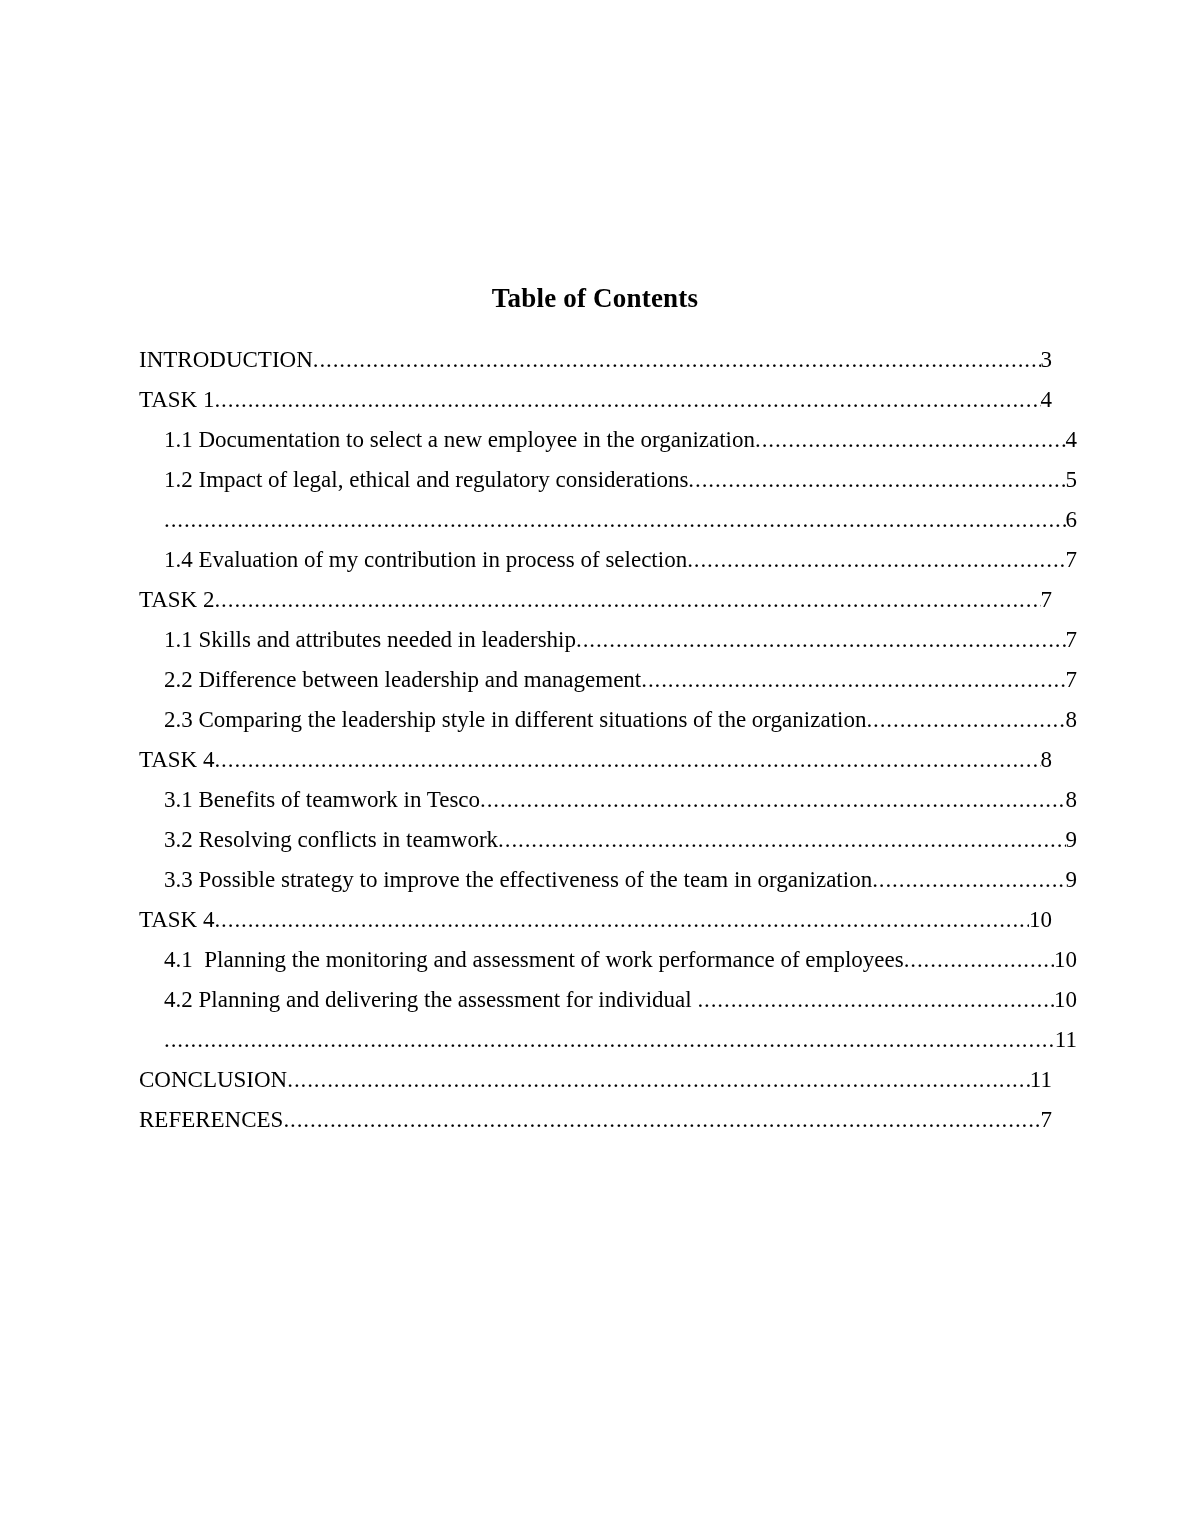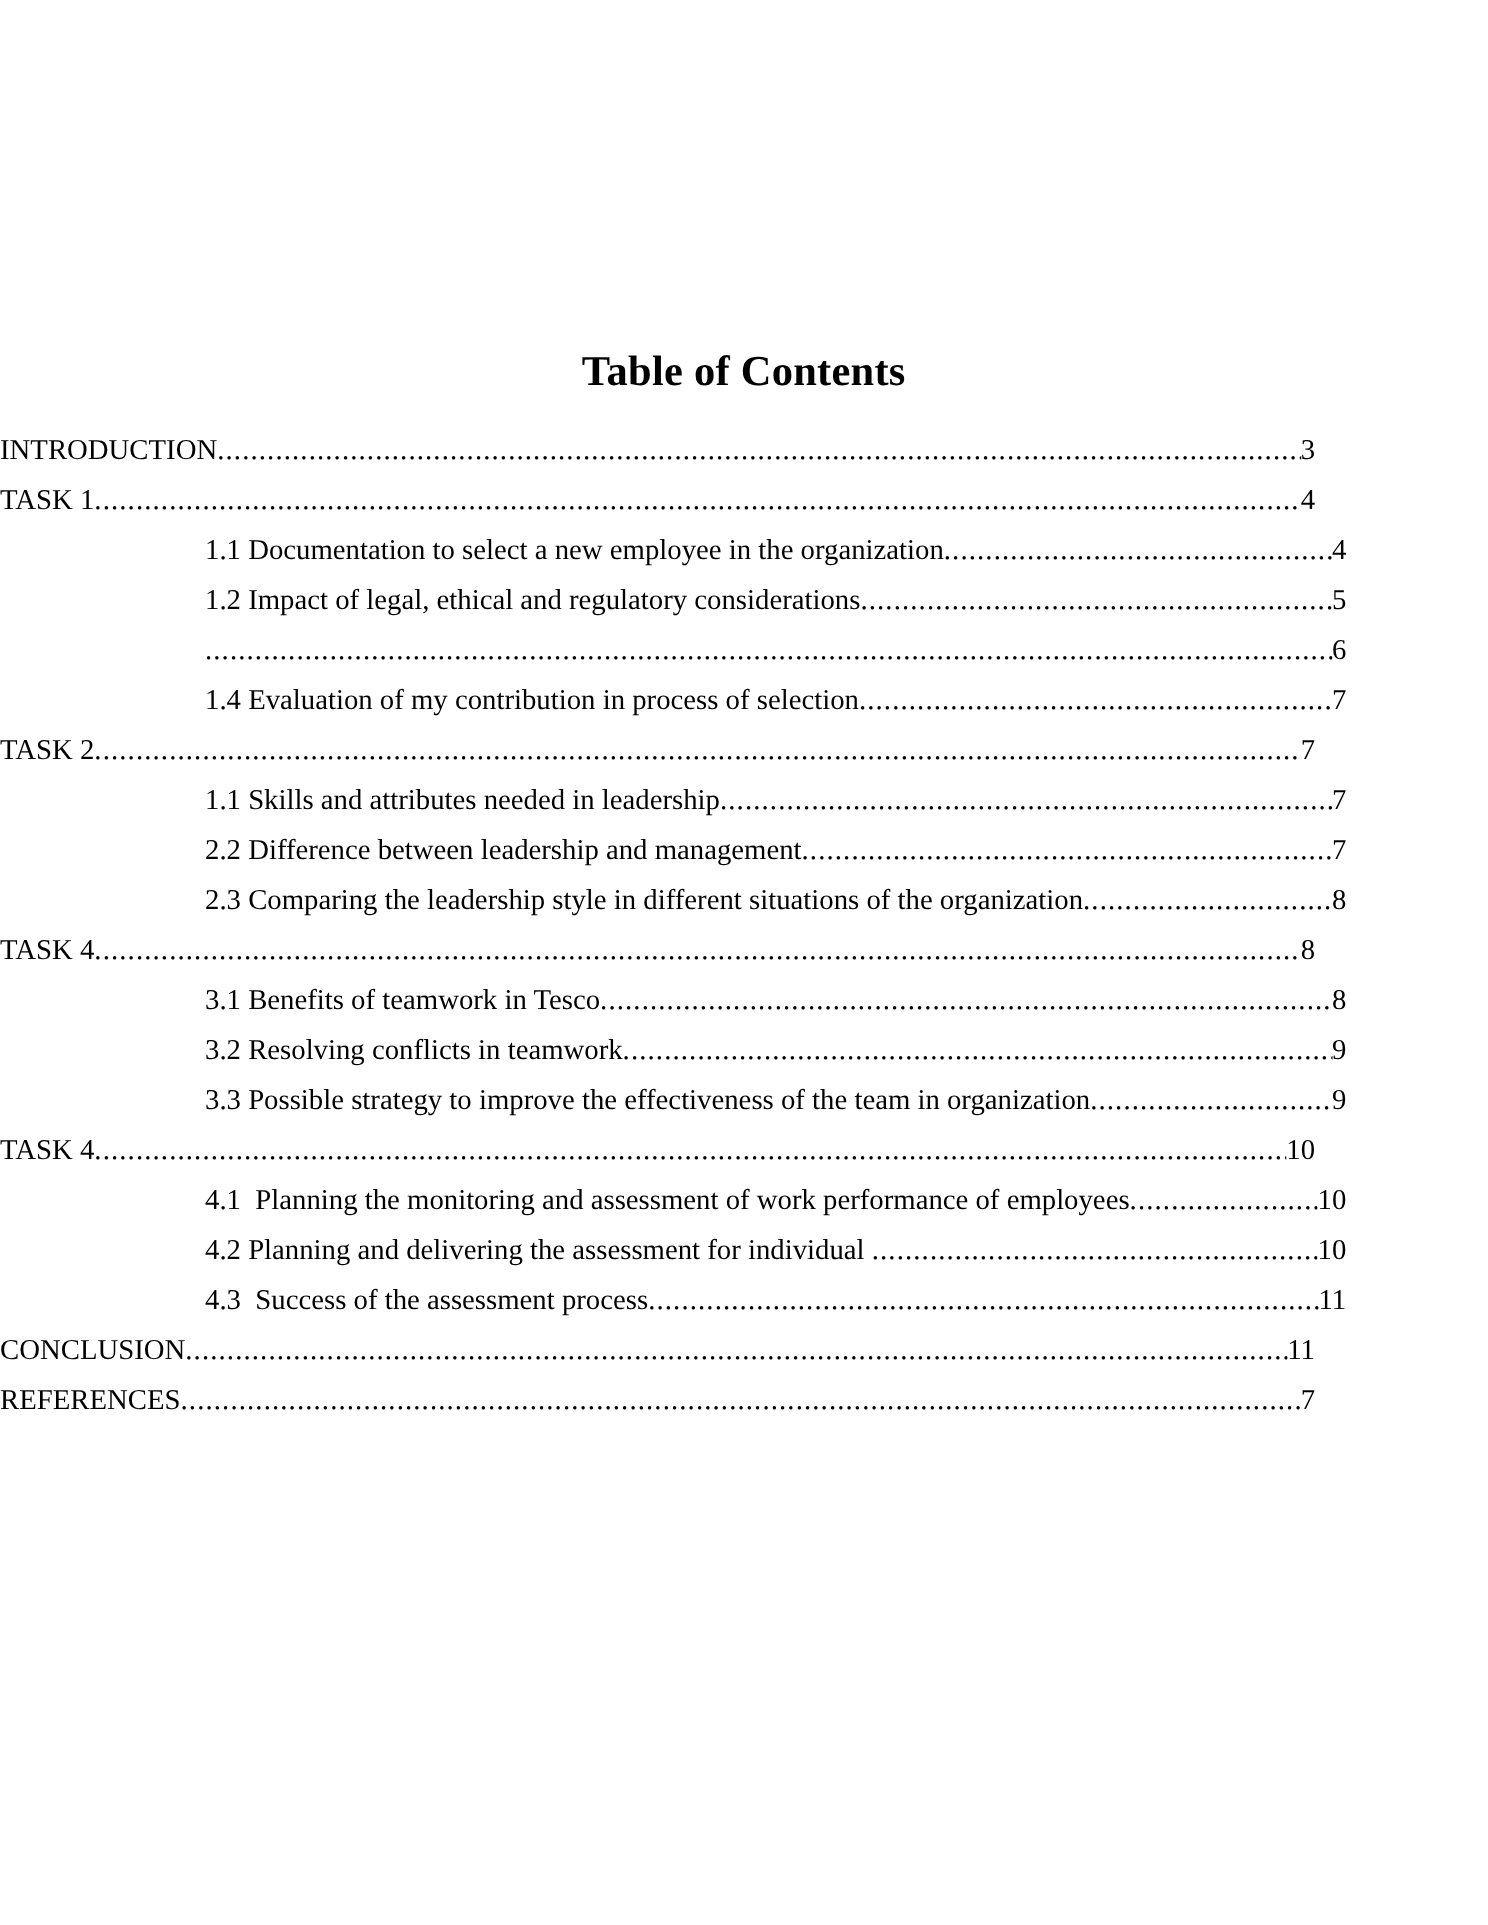--- a/index.html
+++ b/index.html
@@ -25,21 +25,21 @@
     background: #ffffff;
     overflow: hidden;
   }
 
   .toc-title {
     position: absolute;
     left: 0;
     top: 281px;
     width: 1190px;
     text-align: center;
-    font-size: 34px;
+    font-size: 27px;
     font-weight: bold;
     letter-spacing: 0.2px;
     line-height: 34px;
   }
 
   .toc-list {
     position: absolute;
     left: 0;
     top: 340px;
     width: 1190px;
@@ -49,20 +49,21 @@
     display: flex;
     align-items: baseline;
     height: 40px;
     font-size: 23px;
     line-height: 40px;
     white-space: pre;
   }
 
   
   .toc-row.level-1 {
+    padding-left: 139px;
     padding-right: 138px;
   }
   
   .toc-row.level-2 {
     padding-left: 164px;
     padding-right: 113px;
   }
 
   .toc-label {
     flex: 0 0 auto;
@@ -109,18 +110,18 @@
       <div class="toc-row level-2"><span class="toc-label">1.1 Skills and attributes needed in leadership</span><span class="toc-leader"></span><span class="toc-page">7</span></div>
       <div class="toc-row level-2"><span class="toc-label">2.2 Difference between leadership and management</span><span class="toc-leader"></span><span class="toc-page">7</span></div>
       <div class="toc-row level-2"><span class="toc-label">2.3 Comparing the leadership style in different situations of the organization</span><span class="toc-leader"></span><span class="toc-page">8</span></div>
       <div class="toc-row level-1"><span class="toc-label">TASK 4</span><span class="toc-leader"></span><span class="toc-page">8</span></div>
       <div class="toc-row level-2"><span class="toc-label">3.1 Benefits of teamwork in Tesco</span><span class="toc-leader"></span><span class="toc-page">8</span></div>
       <div class="toc-row level-2"><span class="toc-label">3.2 Resolving conflicts in teamwork</span><span class="toc-leader"></span><span class="toc-page">9</span></div>
       <div class="toc-row level-2"><span class="toc-label">3.3 Possible strategy to improve the effectiveness of the team in organization</span><span class="toc-leader"></span><span class="toc-page">9</span></div>
       <div class="toc-row level-1"><span class="toc-label">TASK 4</span><span class="toc-leader"></span><span class="toc-page">10</span></div>
       <div class="toc-row level-2"><span class="toc-label">4.1  Planning the monitoring and assessment of work performance of employees</span><span class="toc-leader"></span><span class="toc-page">10</span></div>
       <div class="toc-row level-2"><span class="toc-label">4.2 Planning and delivering the assessment for individual </span><span class="toc-leader"></span><span class="toc-page">10</span></div>
-      <div class="toc-row level-2"><span class="toc-label">4.3  Success of the assessment process</span><span class="toc-leader"></span><span class="toc-page">11</span></div>
+      <div class="toc-row level-2"><span class="toc-leader"></span><span class="toc-page">11</span></div>
       <div class="toc-row level-1"><span class="toc-label">CONCLUSION</span><span class="toc-leader"></span><span class="toc-page">11</span></div>
       <div class="toc-row level-1"><span class="toc-label">REFERENCES</span><span class="toc-leader"></span><span class="toc-page">7</span></div>
     </div>
 
 </div>
 
 </body></html>

